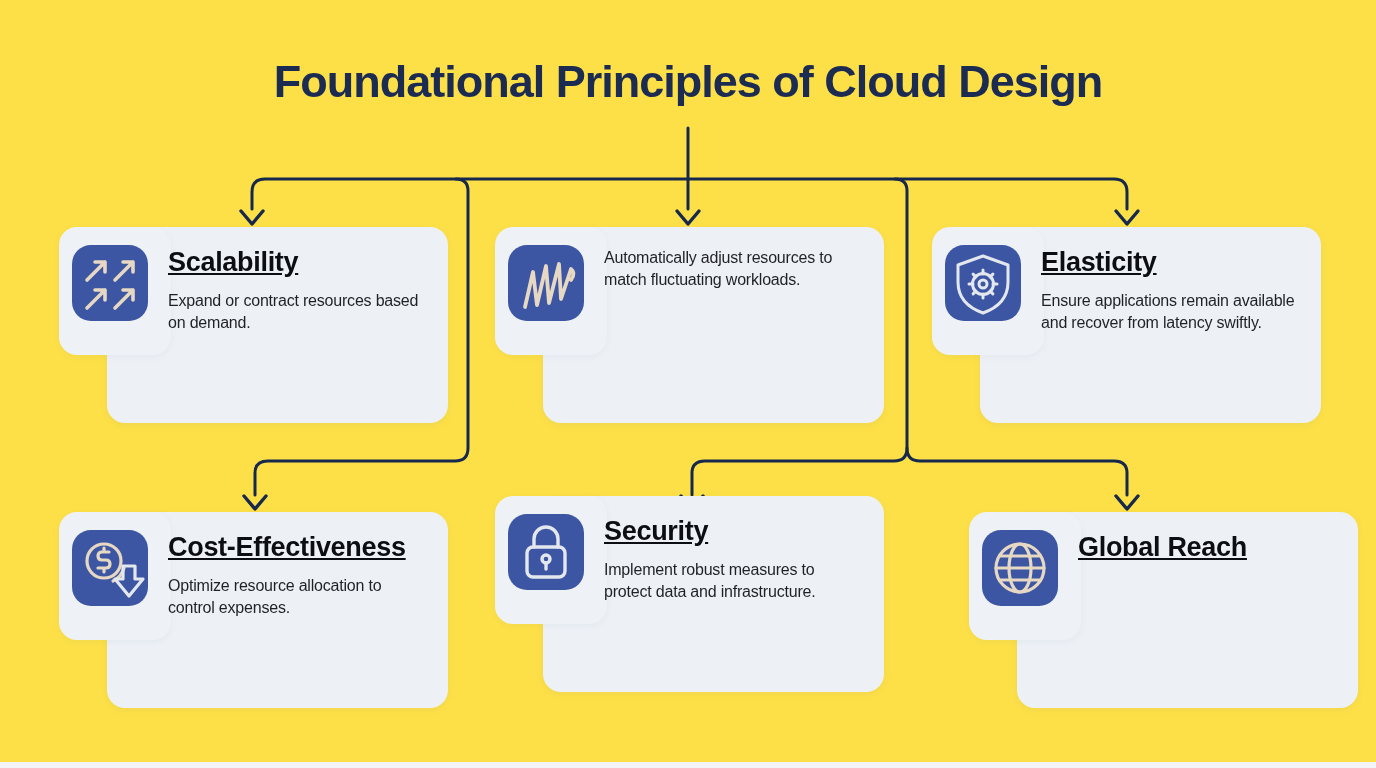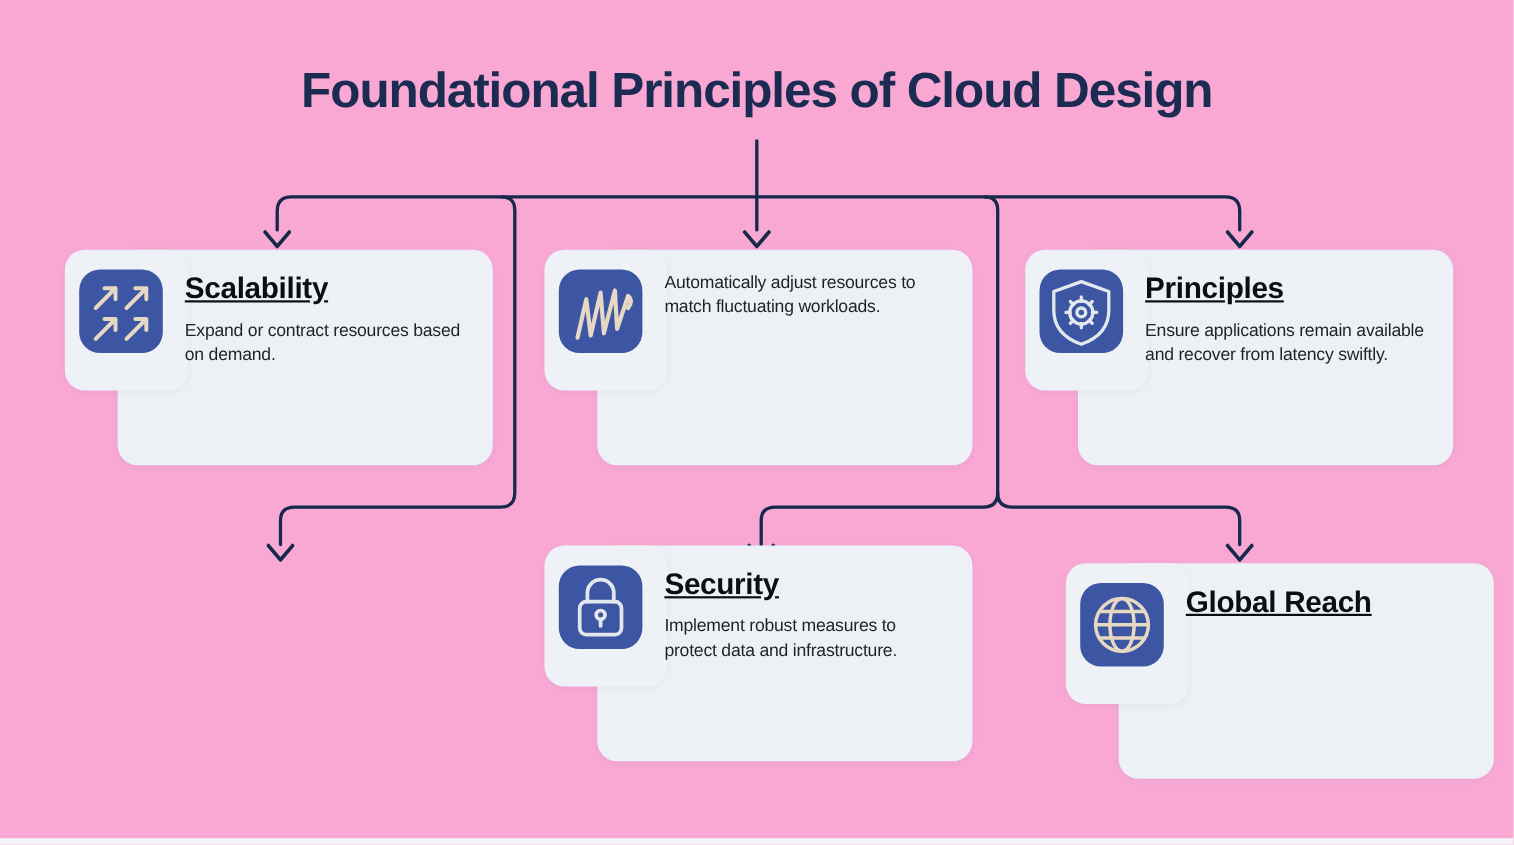--- a/index.html
+++ b/index.html
@@ -2,21 +2,21 @@
 <html><head>
 <meta charset="utf-8">
 <style>
   * { margin:0; padding:0; box-sizing:border-box; }
   html,body { width:1376px; height:768px; overflow:hidden; }
   body {
     font-family:"Liberation Sans", sans-serif;
     background:#ffffff;
     position:relative;
   }
-  .canvas { position:relative; width:1376px; height:768px; background:#f9a8d4; }
+  .canvas { position:relative; width:1376px; height:768px; background:#fde047; }
 
   .main-title {
     position:absolute; top:56px; left:0; width:1376px;
     text-align:center;
     font-size:45px; font-weight:bold; letter-spacing:-1px;
     color:#1b2b52;
   }
 
   svg.connectors { position:absolute; left:0; top:0; z-index:1; }
   .connectors path { fill:none; stroke:#16294d; stroke-width:3; stroke-linecap:round; stroke-linejoin:round; }
@@ -118,24 +118,41 @@
     <div class="tile">
       <svg viewBox="0 0 76 76">
         <g class="ic-white" stroke-width="3">
           <path d="M38,11 L63,20 V37 C63,54 52,63 38,68 C24,63 13,54 13,37 V20 Z"></path>
           <circle cx="38" cy="39" r="10.5"></circle>
           <circle cx="38" cy="39" r="4"></circle>
           <path d="M38,25 V29 M38,49 V53 M24,39 H28 M48,39 H52 M28.1,29.1 L30.9,31.9 M45.1,46.1 L47.9,48.9 M47.9,29.1 L45.1,31.9 M30.9,46.1 L28.1,48.9"></path>
         </g>
       </svg>
     </div>
-    <h3>Principles</h3>
+    <h3>Elasticity</h3>
     <p>Ensure applications remain available and recover from latency swiftly.</p>
   </div>
 
+  <div class="card" style="left:107px; top:512px;">
+    <div class="halo"></div>
+    <div class="tile">
+      <svg viewBox="0 0 76 76">
+        <g class="ic-cream" stroke-width="3.2">
+          <circle cx="32" cy="31" r="17"></circle>
+          <path d="M52,38 A21,21 0 0 1 41,51"></path>
+          <path d="M37,22 H30 Q26,22 26,26 Q26,30 30,30 H34 Q38,30 38,34 Q38,38 34,38 H26 M32,18 V22 M32,38 V42"></path>
+        </g>
+        <g class="ic-white" stroke-width="3.2">
+          <path d="M51,36 V49 H43 L57,66 L71,49 H63 V36 Z"></path>
+        </g>
+      </svg>
+    </div>
+    <h3>Cost-Effectiveness</h3>
+    <p>Optimize resource allocation to control expenses.</p>
+  </div>
 
   <div class="card" style="left:543px; top:496px;">
     <div class="halo"></div>
     <div class="tile">
       <svg viewBox="0 0 76 76">
         <g class="ic-white" stroke-width="3.4">
           <path d="M26,33 V25 A12,12 0 0 1 50,25 V33"></path>
           <rect x="19" y="33" width="38" height="30" rx="6"></rect>
           <circle cx="38" cy="45" r="4"></circle>
           <path d="M38,49 V55"></path>

